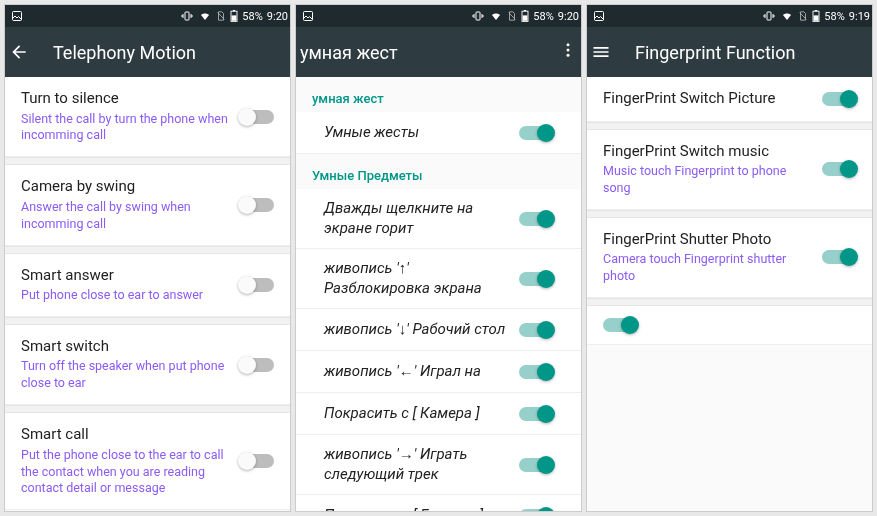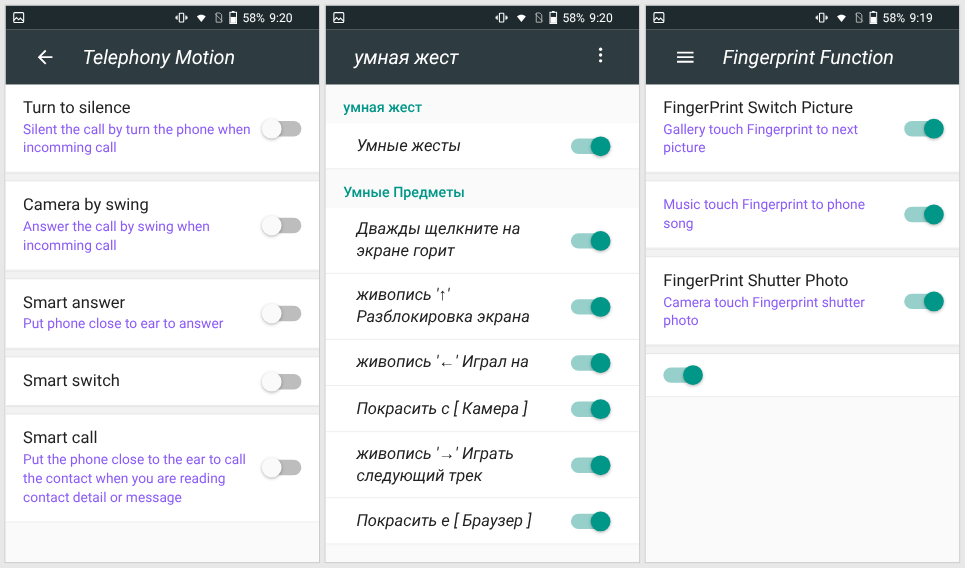--- a/index.html
+++ b/index.html
@@ -1,21 +1,21 @@
 <!DOCTYPE html>
 <html><head>
 <meta charset="utf-8">
 <style>
   * { box-sizing: border-box; margin: 0; padding: 0; }
   body { background: #e8e8e8; font-family: Roboto, Arial, sans-serif; display: flex; gap: 4px; padding: 4px; }
   .phone { width: 289px; height: 508px; background: #fafafa; border: 1px solid #ccc; overflow: hidden; display: flex; flex-direction: column; }
-  .statusbar { height: 22px; background: #1f2a2e; color: #fff; display: flex; align-items: center; justify-content: flex-end; padding: 0 24px; font-size: 11px; gap: 4px; position: relative; }
+  .statusbar { height: 22px; background: #1f2a2e; color: #fff; display: flex; align-items: center; justify-content: flex-end; padding: 0 2px; font-size: 11px; gap: 4px; position: relative; }
   .statusbar .left-icon { position: absolute; left: 6px; }
   .sb-icon svg { display: block; }
-  .appbar { height: 50px; background: #2e3b41; color: #fff; display: flex; align-items: center; padding: 0 26px; gap: 24px; font-style: italic; }
+  .appbar { height: 50px; background: #2e3b41; color: #fff; display: flex; align-items: center; padding: 0 4px; gap: 24px; }
   .appbar-title { font-size: 18px; font-weight: 400; flex: 1; }
   .appbar .action { color: #fff; }
   .content { flex: 1; overflow-y: hidden; background: #fafafa; }
   .section-header { color: #009688; font-size: 13px; font-weight: 500; padding: 14px 16px 6px; }
   .item { background: #fff; padding: 12px 16px; display: flex; align-items: center; border-bottom: 1px solid #eee; }
   .item-compact { padding: 10px 28px; min-height: 42px; font-style: italic; }
   .item-texts { flex: 1; padding-right: 8px; }
   .item-title { font-size: 15px; color: #222; line-height: 1.3; }
   .item-sub { font-size: 12.5px; color: #8b5cf6; line-height: 1.35; margin-top: 2px; }
   .switch { width: 34px; height: 14px; border-radius: 7px; position: relative; flex-shrink: 0; }
@@ -94,20 +94,21 @@
       <div class="item-texts">
           <div class="item-title">Smart answer</div>
           <div class="item-sub">Put phone close to ear to answer</div>
         </div>
       <div class="switch off"></div>
     </div>
     <div class="divider-gap"></div>
     <div class="item">
       <div class="item-texts">
           <div class="item-title">Smart switch</div>
+          <div class="item-sub">Turn off the speaker when put phone close to ear</div>
         </div>
       <div class="switch off"></div>
     </div>
     <div class="divider-gap"></div>
     <div class="item">
       <div class="item-texts">
           <div class="item-title">Smart call</div>
           <div class="item-sub">Put the phone close to the ear to call the contact when you are reading contact detail or message</div>
         </div>
       <div class="switch off"></div>
@@ -174,20 +175,26 @@
         <div class="switch on"></div>
       </div>
     <div class="item item-compact">
         <div class="item-texts">
           <div class="item-title">живопись '↑' Разблокировка экрана</div>
         </div>
         <div class="switch on"></div>
       </div>
     <div class="item item-compact">
         <div class="item-texts">
+          <div class="item-title">живопись '↓' Рабочий стол</div>
+        </div>
+        <div class="switch on"></div>
+      </div>
+    <div class="item item-compact">
+        <div class="item-texts">
           <div class="item-title">живопись '←' Играл на</div>
         </div>
         <div class="switch on"></div>
       </div>
     <div class="item item-compact">
         <div class="item-texts">
           <div class="item-title">Покрасить c [ Камера ]</div>
         </div>
         <div class="switch on"></div>
       </div>
@@ -247,27 +254,27 @@
         <svg width="20" height="20" viewBox="0 0 24 24" fill="#fff">
           <path d="M3 6h18v2H3zM3 11h18v2H3zM3 16h18v2H3z"></path>
         </svg>
       </span>
     <div class="appbar-title">Fingerprint Function</div>
   </div>
   <div class="content">
     <div class="item">
       <div class="item-texts">
           <div class="item-title">FingerPrint Switch Picture</div>
-          <div class="item-sub">Gallery touch Fingerprint to next picture</div>
-        </div>
-      <div class="switch on"></div>
-    </div>
-    <div class="divider-gap"></div>
-    <div class="item">
-      <div class="item-texts">
+        </div>
+      <div class="switch on"></div>
+    </div>
+    <div class="divider-gap"></div>
+    <div class="item">
+      <div class="item-texts">
+          <div class="item-title">FingerPrint Switch music</div>
           <div class="item-sub">Music touch Fingerprint to phone song</div>
         </div>
       <div class="switch on"></div>
     </div>
     <div class="divider-gap"></div>
     <div class="item">
       <div class="item-texts">
           <div class="item-title">FingerPrint Shutter Photo</div>
           <div class="item-sub">Camera touch Fingerprint shutter photo</div>
         </div>

